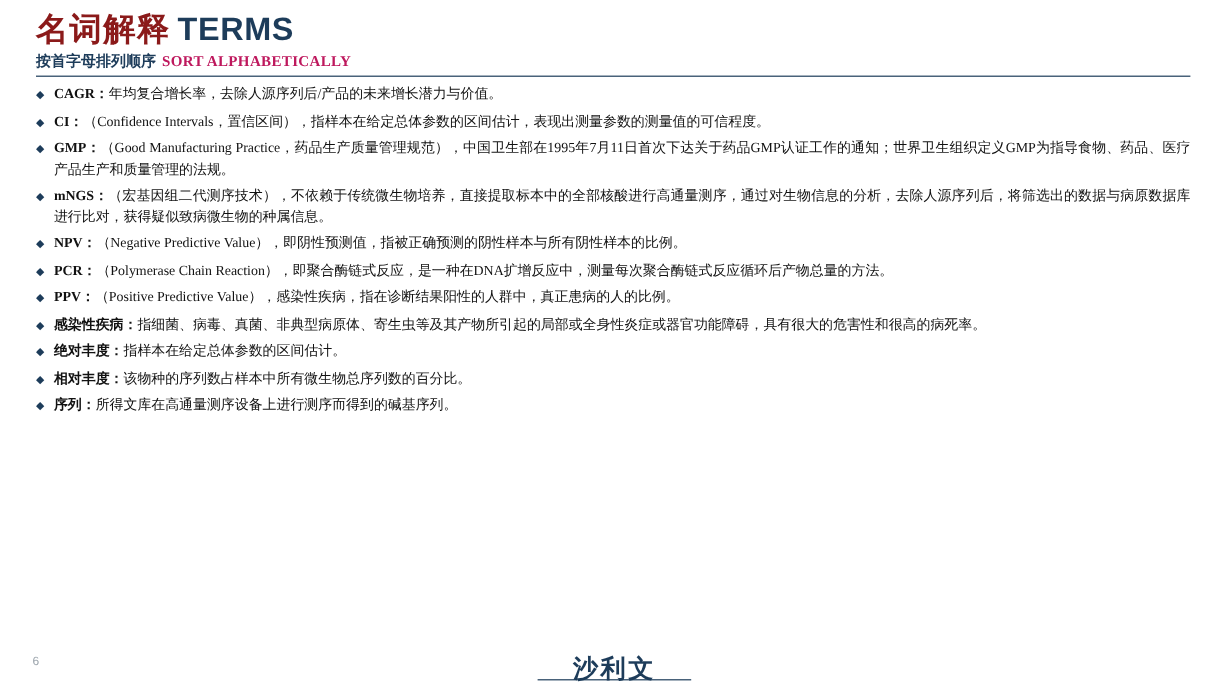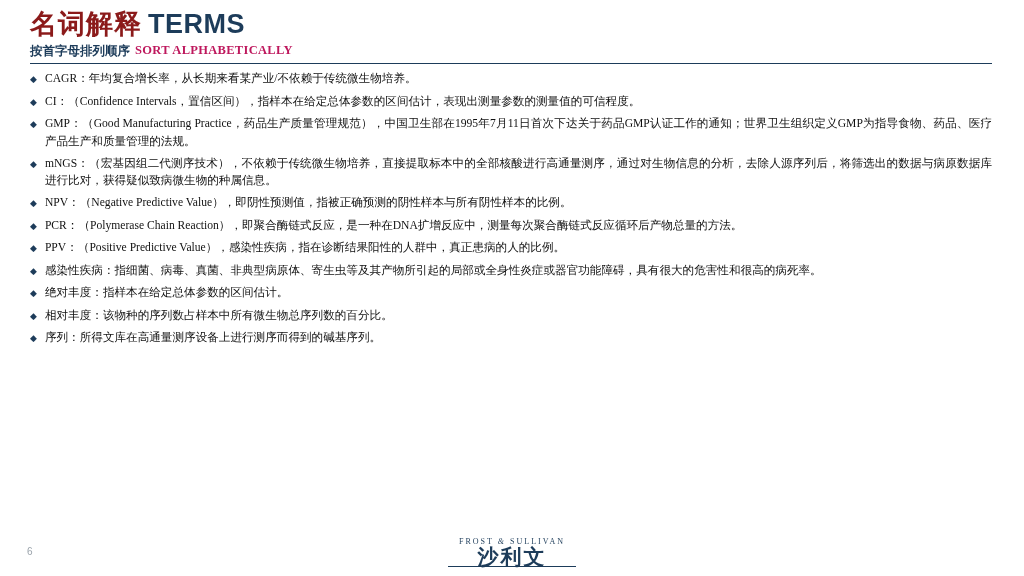--- a/index.html
+++ b/index.html
@@ -42,21 +42,21 @@
   }
   .title-en {
     font-family: Liberation Sans, sans-serif;
     font-size: 27px;
     font-weight: bold;
     color: #1d3c5a;
     letter-spacing: 0.5px;
   }
   .subtitle-line {
     display: flex;
-    align-items: flex-start;
+    align-items: center;
     gap: 5px;
     margin-top: 3px;
   }
   .subtitle-cn {
     font-size: 12.5px;
     font-weight: bold;
     color: #1d3c5a;
   }
   .subtitle-en {
     font-size: 12.5px;
@@ -94,21 +94,21 @@
     user-select: none;
   }
   .term-text {
     flex: 1 1 auto;
     font-size: 11.6px;
     line-height: 17.5px;
     color: #111111;
     text-align: justify;
   }
   .term-text .lead {
-    font-weight: normal;
+    font-weight: bold;
   }
   
   .page-number {
     position: absolute;
     left: 27px;
     bottom: 19px;
     font-size: 10px;
     color: #9aa3ab;
     font-family: "Liberation Sans", sans-serif;
   }
@@ -165,21 +165,21 @@
     </div>
   </div>
 
   <div class="rule"></div>
 
   <div class="terms">
 
     <div class="term-item">
       <span class="bullet">◆</span>
       <div class="term-text">
-        <span class="lead">CAGR：</span><span>年均复合增长率，从长期来看某产业/不依赖于传统微生物培养。</span>
+        <span class="lead">CAGR：</span><span>年均复合增长率，去除人源序列后/产品的未来增长潜力与价值。</span>
       </div>
     </div>
 
     <div class="term-item">
       <span class="bullet">◆</span>
       <div class="term-text">
         <span class="lead">CI：</span><span>（Confidence Intervals，置信区间），指样本在给定总体参数的区间估计，表现出测量参数的测量值的可信程度。</span>
       </div>
     </div>
 
@@ -244,22 +244,17 @@
       <div class="term-text">
         <span class="lead">序列：</span><span>所得文库在高通量测序设备上进行测序而得到的碱基序列。</span>
       </div>
     </div>
 
   </div>
 
   <div class="page-number">6</div>
 
   <div class="footer-logo">
-    <span class="fs-mark">
-      <span>FROST</span>
-      <span class="amp">&amp;</span>
-      <span>SULLIVAN</span>
-    </span>
     <span class="fs-cn">沙利文</span>
   </div>
   <div class="logo-rule"></div>
 
 </div>
 
 </body></html>

